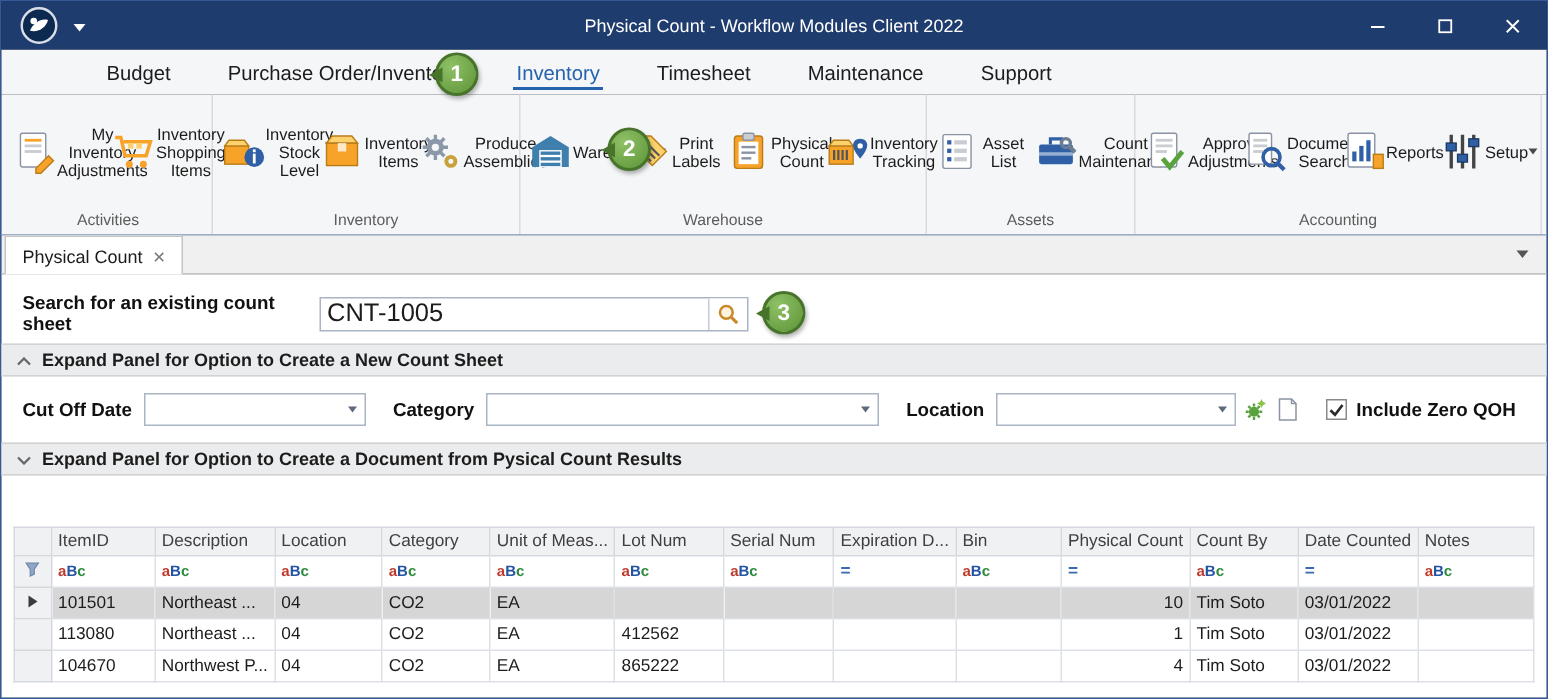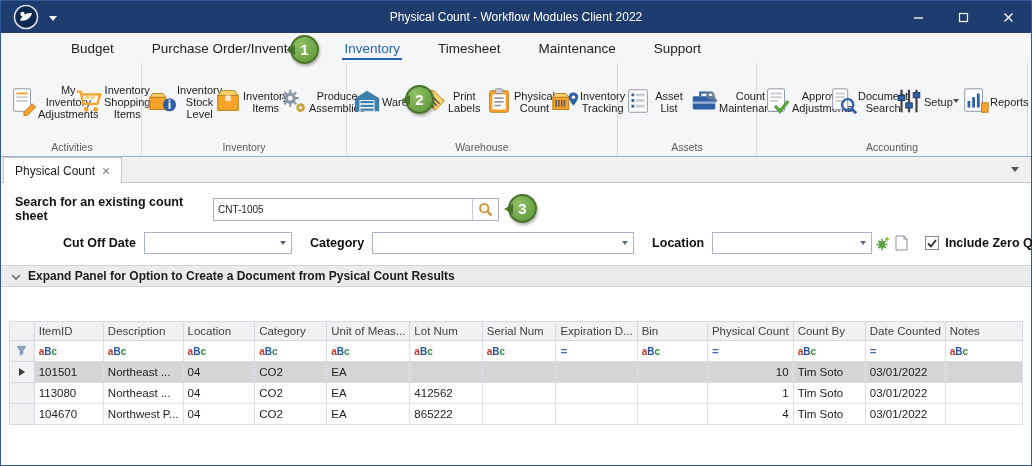--- a/index.html
+++ b/index.html
@@ -36,26 +36,26 @@
   .doc-tab{height:25px;display:flex;align-items:center;gap:7px;padding:0 11px;font-size:12px;color:#2b2b2b;border:1px solid transparent;border-bottom:none;white-space:nowrap;}
   .doc-tab.active{background:#fff;border-color:#c4c4c4;margin-bottom:-1px;height:26px;color:#1c1c1c;}
   .tab-close{color:#777;font-size:14px;line-height:10px;}
   .tabstrip-caret{position:absolute;right:10px;top:10px;width:0;height:0;border:4px solid transparent;border-top:5px solid #555;}
 
   
   .content{flex:1;background:#fff;position:relative;}
   .search-row{display:flex;align-items:center;padding:14px 0 0 14px;height:38px;}
   .search-label{font-weight:bold;font-size:12.5px;color:#111;width:198px;flex:none;}
   .search-box{display:flex;height:23px;border:1px solid #a9b4c4;width:286px;background:#fff;}
-  .search-input{flex:1;border:none;outline:none;font-family:inherit;font-size:10px;padding:0 4px;color:#1c1c1c;min-width:0;background:transparent;}
+  .search-input{flex:1;border:none;outline:none;font-family:inherit;font-size:17px;padding:0 4px;color:#1c1c1c;min-width:0;background:transparent;}
   .search-btn{width:26px;border-left:1px solid #c3cbd8;display:flex;align-items:center;justify-content:center;background:#fff;}
 
   .panel-header{height:22px;background:#ebecee;border-top:1px solid #d2d2d2;border-bottom:1px solid #d2d2d2;display:flex;align-items:center;gap:7px;padding-left:10px;font-size:12px;font-weight:bold;color:#1c1c1c;}
   .panel-header.first{margin-top:8px;}
-  .panel-body{height:44px;display:flex;align-items:center;padding-left:14px;font-size:12.5px;color:#111;margin-left:48px;}
+  .panel-body{height:44px;display:flex;align-items:center;padding-left:14px;font-size:12.5px;color:#111;}
   .fld-label{font-weight:bold;margin-right:8px;white-space:nowrap;}
   .combo{position:relative;height:22px;border:1px solid #a9b4c4;background:#fff;flex:none;}
   .combo .caret{position:absolute;right:5px;top:8px;width:0;height:0;border:3.5px solid transparent;border-top:4.5px solid #5d6a7d;}
   .w148{width:148px;margin-right:18px;}
   .w262{width:262px;margin-right:18px;}
   .w160{width:160px;}
   .icon-btn{width:19px;height:19px;display:flex;align-items:center;justify-content:center;margin-left:3px;}
   .checkbox{width:14px;height:14px;border:1px solid #8a8a8a;background:#fff;display:flex;align-items:center;justify-content:center;margin:0 6px 0 16px;flex:none;}
   .cb-label{font-weight:bold;white-space:nowrap;}
 
@@ -315,46 +315,46 @@
                 </g>
                 <circle cx="21" cy="20" r="6" fill="none" stroke="#2f5fa5" stroke-width="2.6"></circle>
                 <path d="M25.5 24.5L30 29" stroke="#2f5fa5" stroke-width="3"></path>
               </svg>
             </span>
             <span class="ribbon-label">Document Search</span>
           </div>
           <div class="ribbon-button">
             <span class="ribbon-icon">
               <svg viewBox="0 0 32 32">
-                <g stroke="#444" stroke-width="2.4">
-                  <path d="M8 4v24M16 4v24M24 4v24"></path>
-                </g>
-                <g fill="#2f5fa5" stroke="#1d3b63">
-                  <rect x="4.5" y="10" width="7" height="5.5"></rect>
-                  <rect x="12.5" y="18" width="7" height="5.5"></rect>
-                  <rect x="20.5" y="7" width="7" height="5.5"></rect>
-                </g>
-              </svg>
-            </span>
-            <span class="ribbon-label">Setup</span>
-            <span class="drop-caret"></span>
-          </div>
-          <div class="ribbon-button">
-            <span class="ribbon-icon">
-              <svg viewBox="0 0 32 32">
                 <rect x="5" y="3" width="19" height="24" rx="1.5" fill="#fff" stroke="#8a93a3"></rect>
                 <g fill="#2f5fa5">
                   <rect x="8" y="16" width="3" height="7"></rect>
                   <rect x="13" y="12" width="3" height="11"></rect>
                   <rect x="18" y="8" width="3" height="15"></rect>
                 </g>
                 <rect x="23" y="18" width="7" height="10" fill="#f7a32a" stroke="#b97c17"></rect>
               </svg>
             </span>
             <span class="ribbon-label">Reports</span>
+          </div>
+          <div class="ribbon-button">
+            <span class="ribbon-icon">
+              <svg viewBox="0 0 32 32">
+                <g stroke="#444" stroke-width="2.4">
+                  <path d="M8 4v24M16 4v24M24 4v24"></path>
+                </g>
+                <g fill="#2f5fa5" stroke="#1d3b63">
+                  <rect x="4.5" y="10" width="7" height="5.5"></rect>
+                  <rect x="12.5" y="18" width="7" height="5.5"></rect>
+                  <rect x="20.5" y="7" width="7" height="5.5"></rect>
+                </g>
+              </svg>
+            </span>
+            <span class="ribbon-label">Setup</span>
+            <span class="drop-caret"></span>
           </div>
         </div>
         <div class="ribbon-group-label">Accounting</div>
       </div>
     </div>
 
   <div class="tabstrip">
       <div class="doc-tab active">
         <span class="doc-tab-label">Physical Count</span>
         <span class="tab-close">×</span>
@@ -370,20 +370,26 @@
         <input class="search-input" value="CNT-1005" style="">
         <span class="search-btn">
             <svg width="17" height="17" viewBox="0 0 20 20">
               <circle cx="8.5" cy="8.5" r="5" fill="#fdf3df" stroke="#c98a2e" stroke-width="2"></circle>
               <path d="M12.5 12.5L17 17" stroke="#c98a2e" stroke-width="2.5"></path>
             </svg>
           </span>
       </div>
     </div>
 
+    <div class="panel-header first">
+      <span><svg width="10" height="6" viewBox="0 0 10 6">
+            <path d="M1 5l4-4 4 4" fill="none" stroke="#666" stroke-width="1.5"></path>
+          </svg></span>
+      <span>Expand Panel for Option to Create a New Count Sheet</span>
+    </div>
 
     <div class="panel-body">
       <span class="fld-label">Cut Off Date</span>
       <div class="combo w148">
           <span class="caret"></span>
         </div>
       <span class="fld-label">Category</span>
       <div class="combo w262">
           <span class="caret"></span>
         </div>

